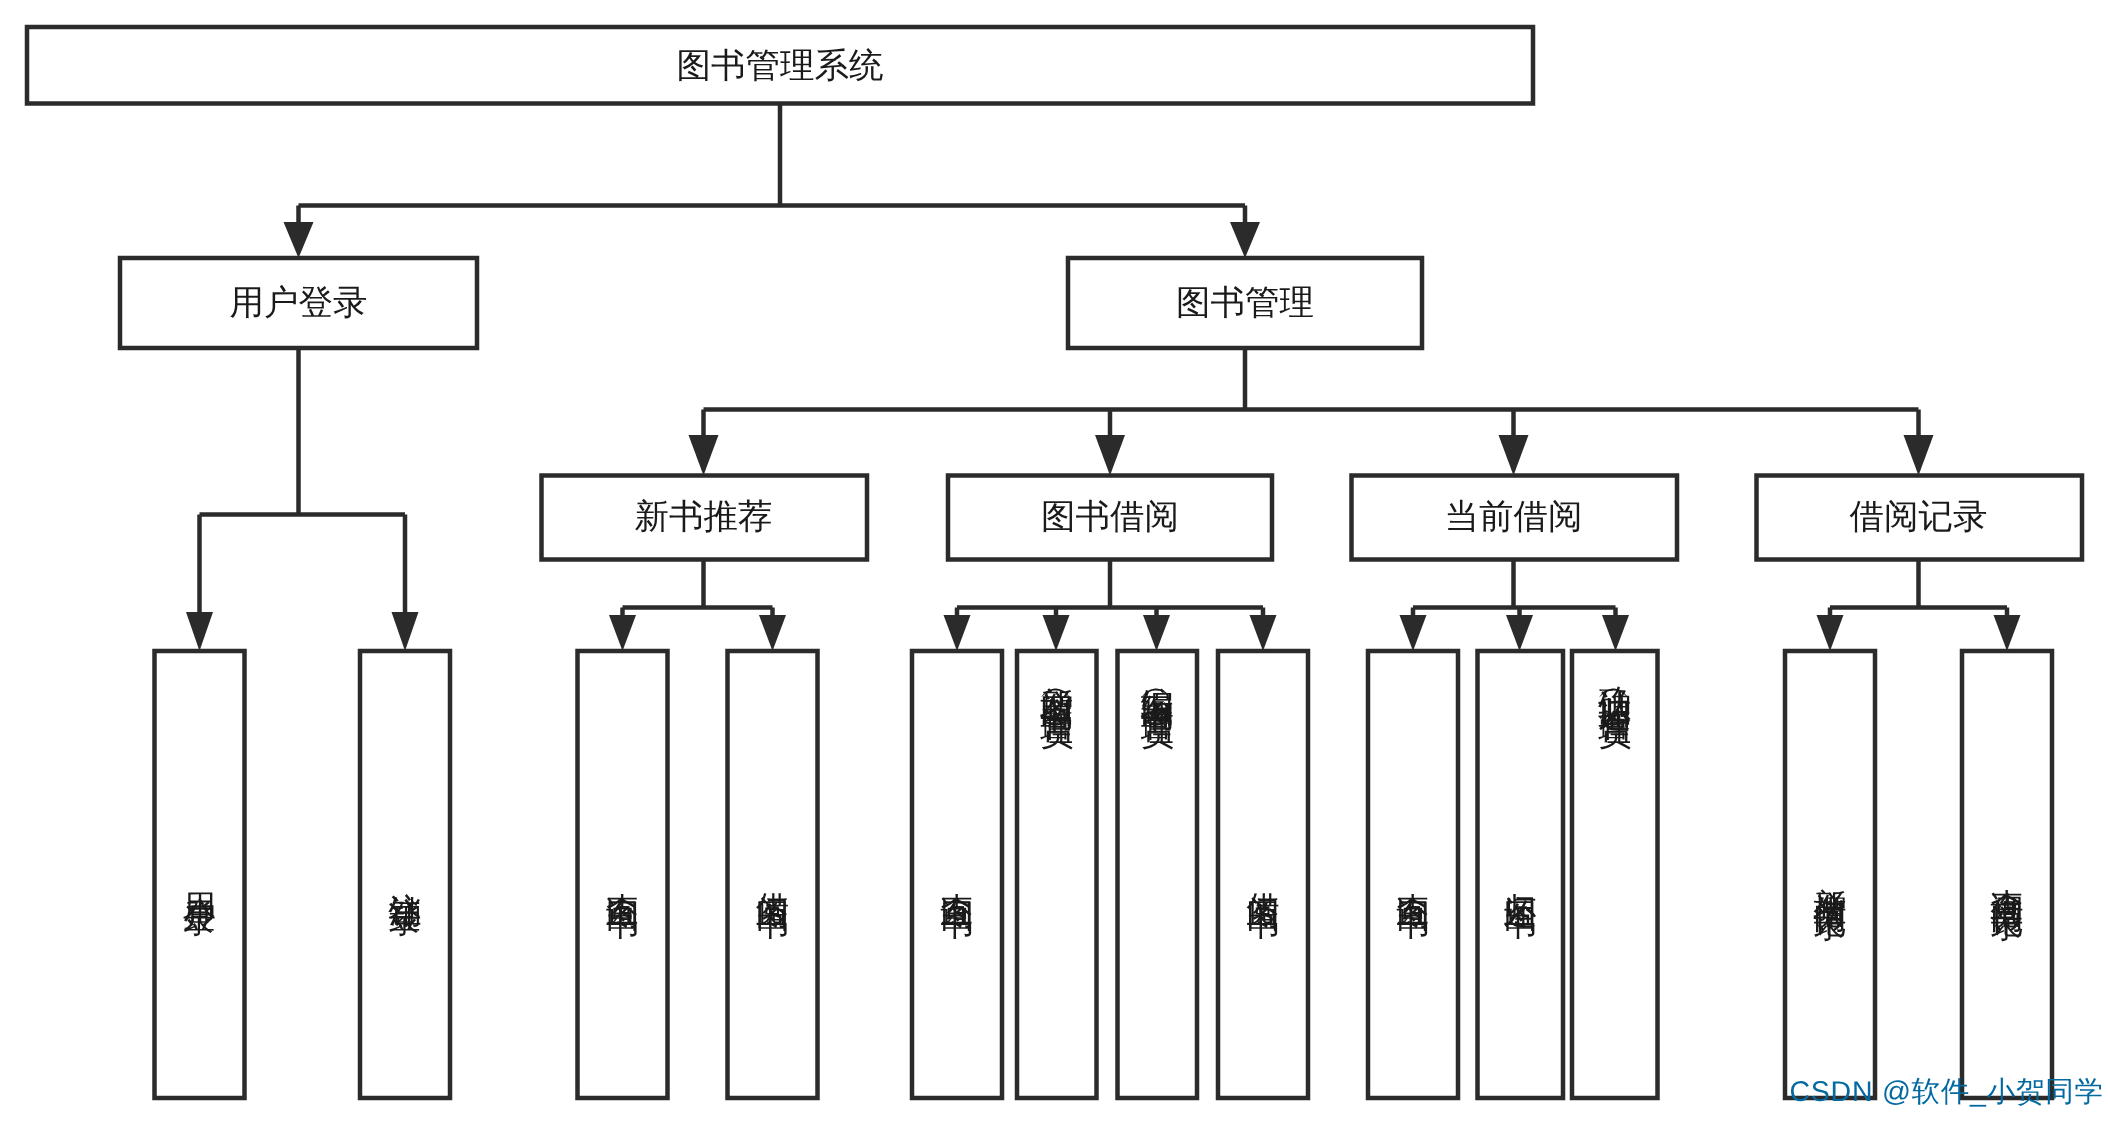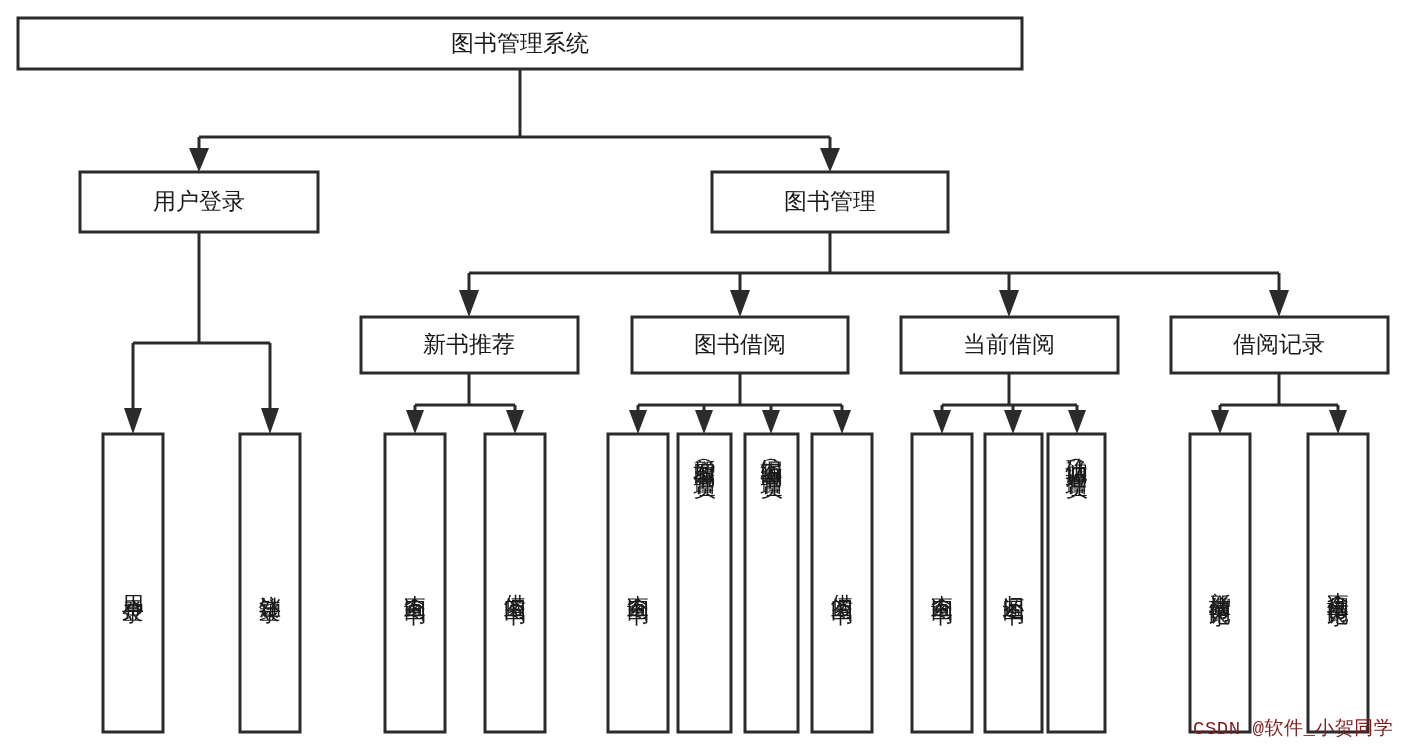--- a/index.html
+++ b/index.html
@@ -65,23 +65,23 @@
     white-space: nowrap;
     pointer-events: none;
   }
   .leaf-label.top-align {
     justify-content: flex-start;
     padding-top: 6px;
     box-sizing: border-box;
   }
   .watermark {
     position: absolute;
-    font-family: Liberation Mono, monospace;
+    font-family: Liberation Sans, sans-serif;
     font-size: 19px;
-    color: #7f1d1d;
+    color: #0369a1;
     white-space: nowrap;
     letter-spacing: 0.5px;
   }
 </style>
 </head>
 <body>
 
 <div id="diagram-root">
 
   <svg id="flow-svg" viewBox="0 0 1405 747">

